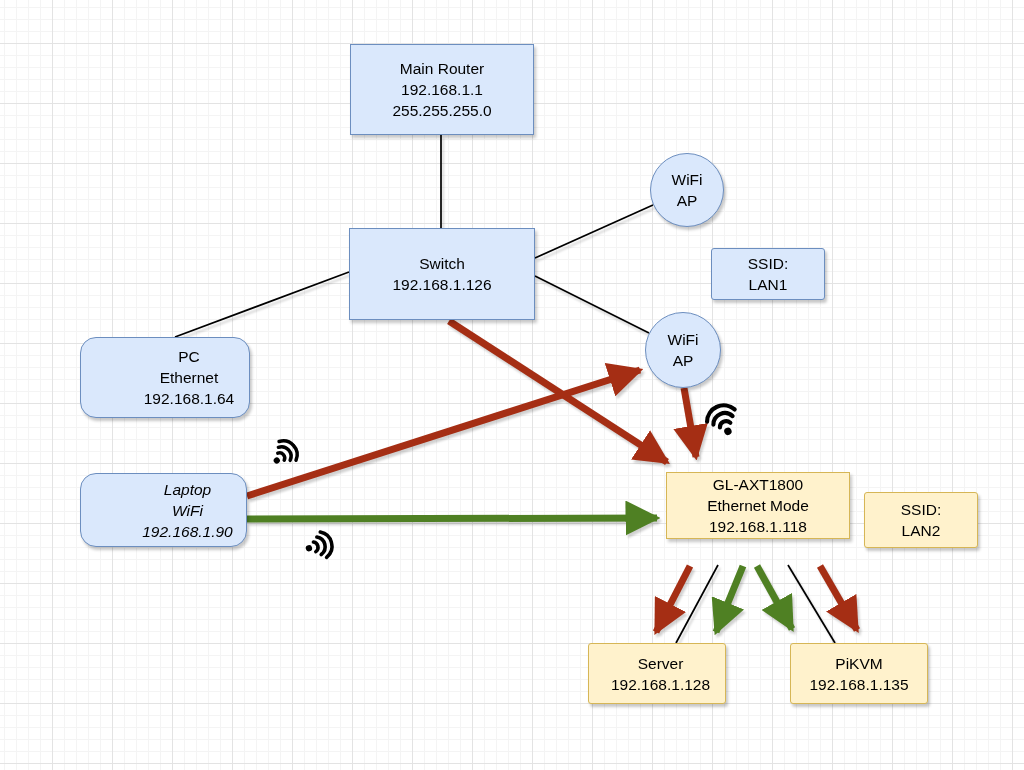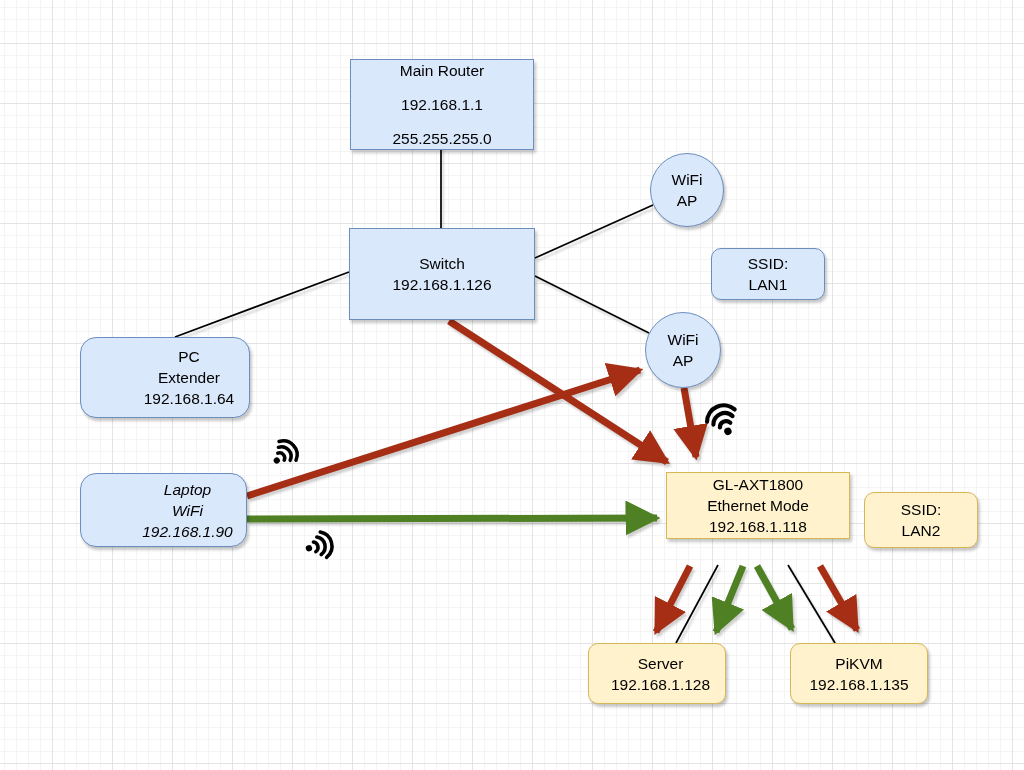--- a/index.html
+++ b/index.html
@@ -19,21 +19,21 @@
     filter:drop-shadow(2px 3px 1px rgba(0,0,0,0.18));}
   .node{
     position:absolute;z-index:2;display:flex;flex-direction:column;
     align-items:center;justify-content:center;text-align:center;
     font-size:15.5px;line-height:21px;box-sizing:border-box;
     box-shadow:2px 3px 3px rgba(0,0,0,0.22);
   }
   .blue{background:var(--blue-fill);border:1.6px solid var(--blue-border);}
   .yellow{background:var(--yellow-fill);border:1.6px solid var(--yellow-border);}
   .rect{border-radius:0;}
-  .rounded{border-radius:10px;}
+  .rounded{border-radius:3px;}
   .rounded-lg{border-radius:16px;padding-left:48px;}
   .circle{border-radius:50%;}
   .edge-black{stroke:var(--line-color);stroke-width:1.7px;fill:none;}
   .edge-red{stroke:var(--red-arrow);stroke-width:7px;fill:none;}
   .edge-green{stroke:var(--green-arrow);stroke-width:7px;fill:none;}
   .mk-red{fill:var(--red-arrow);}
   .mk-green{fill:var(--green-arrow);}
   .wifi-icon{position:absolute;z-index:3;}
   .wifi-icon svg{display:block;}
   .wifi-icon .wifi-stroke{stroke:#000;stroke-width:2.7;fill:none;stroke-linecap:round;}
@@ -65,21 +65,21 @@
     <line class="edge-red" x1="247" y1="496" x2="640" y2="370" marker-end="url(#arr-red)"></line>
     <line class="edge-red" x1="684" y1="388" x2="696" y2="457" marker-end="url(#arr-red)"></line>
     <line class="edge-red" x1="690" y1="566" x2="656" y2="632" marker-end="url(#arr-red)"></line>
     <line class="edge-red" x1="820" y1="566" x2="857" y2="630" marker-end="url(#arr-red)"></line>
 
     <line class="edge-green" x1="247" y1="519" x2="657" y2="518" marker-end="url(#arr-green)"></line>
     <line class="edge-green" x1="743" y1="566" x2="716" y2="632" marker-end="url(#arr-green)"></line>
     <line class="edge-green" x1="757" y1="566" x2="792" y2="629" marker-end="url(#arr-green)"></line>
   </svg>
 
-  <div class="node blue rect" style="left:350px;top:59px;width:184px;height:91px;gap:13px;">
+  <div class="node blue rect" style="left:350px;top:44px;width:184px;height:91px;">
     <div>Main Router</div>
     <div>192.168.1.1</div>
     <div>255.255.255.0</div>
   </div>
 
   <div class="node blue rect" style="left:349px;top:228px;width:186px;height:92px;text-align:right;">
     <div>Switch</div>
     <div>192.168.1.126</div>
   </div>
 
@@ -88,21 +88,21 @@
     <div>AP</div>
   </div>
 
   <div class="node blue rounded" style="left:711px;top:248px;width:114px;height:52px;">
     <div>SSID:</div>
     <div>LAN1</div>
   </div>
 
   <div class="node blue rounded-lg" style="left:80px;top:337px;width:170px;height:81px;">
     <div>PC</div>
-    <div>Extender</div>
+    <div>Ethernet</div>
     <div>192.168.1.64</div>
   </div>
 
   <div class="node blue circle" style="left:645px;top:312px;width:76px;height:76px;">
     <div>WiFi</div>
     <div>AP</div>
   </div>
 
   <div class="node blue rounded-lg" style="left:80px;top:473px;width:167px;height:74px;font-style:italic;">
     <div>Laptop</div>

